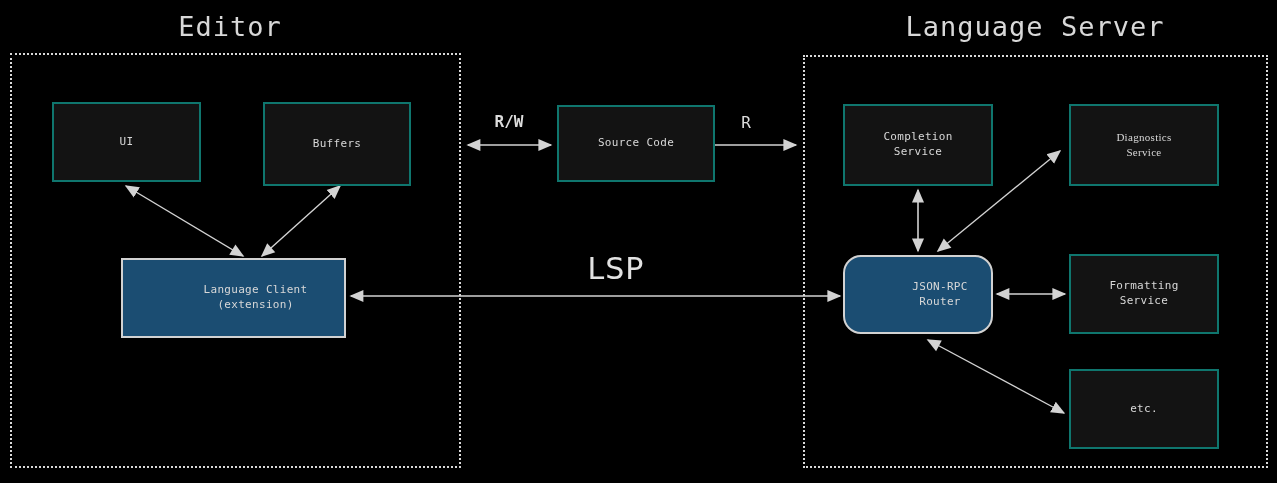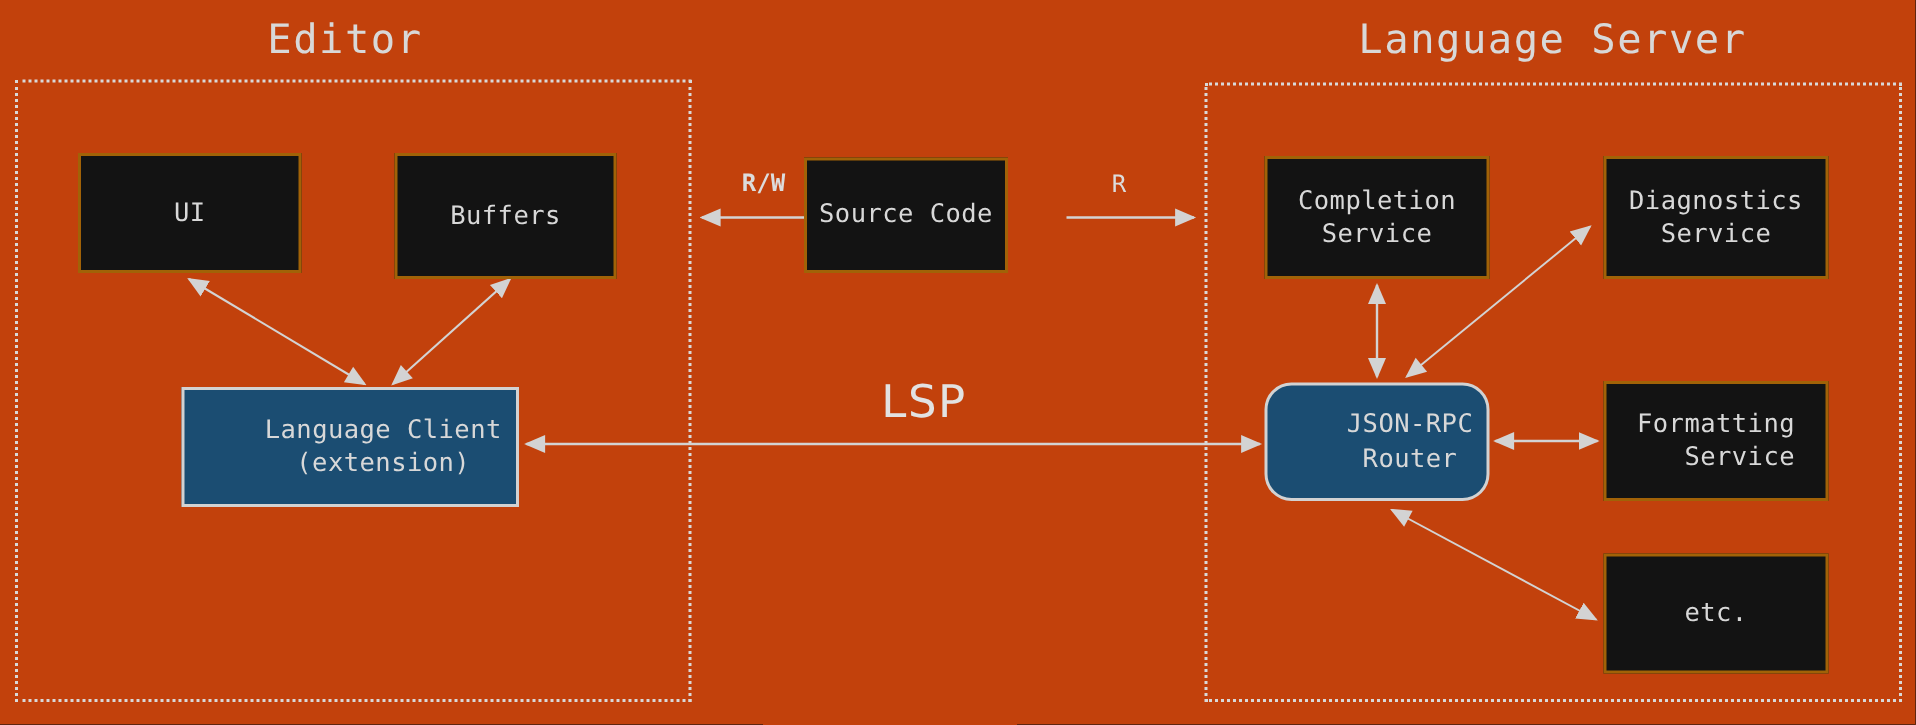--- a/index.html
+++ b/index.html
@@ -4,21 +4,21 @@
 <style>
   html, body {
     margin: 0;
     padding: 0;
     background: #131313;
   }
   #stage {
     position: relative;
     width: 1277px;
     height: 483px;
-    background: #c2410c;
+    background: #000000;
     overflow: hidden;
     font-family: "DejaVu Sans Mono", "Liberation Mono", monospace;
   }
   svg#wires {
     position: absolute;
     left: 0; top: 0;
     width: 1277px;
     height: 483px;
     pointer-events: none;
   }
@@ -34,29 +34,29 @@
   }
   .group-box {
     position: absolute;
     border: 2px dotted #d9d9d9;
     box-sizing: border-box;
     background: transparent;
   }
   .node {
     position: absolute;
     box-sizing: border-box;
-    border: 2px solid #a16207;
+    border: 2px solid #0f766e;
     background: #131313;
     color: #d8d8d8;
     display: flex;
     align-items: center;
     justify-content: center;
     text-align: center;
     font-family: "DejaVu Sans Mono", "Liberation Mono", monospace;
-    font-size: 17px;
+    font-size: 11px;
     line-height: 1.32;
     white-space: pre-line;
     letter-spacing: 0.3px;
   }
   .node.accent {
     background: #1b4d72;
     border-color: #d2d2d2;
     padding-left: 44px;
   }
   .edge-label {
@@ -124,29 +124,29 @@
   <div class="edge-label" style="left:746px; top:113px;">R</div>
   <div class="edge-label big" style="left:616px; top:251px;">LSP</div>
 
   <div class="node" style="left:52px; top:102px; width:149px; height:80px;">UI</div>
 
   <div class="node" style="left:263px; top:102px; width:148px; height:84px;">Buffers</div>
 
   <div class="node accent" style="left:121px; top:258px; width:225px; height:80px;">Language Client
 (extension)</div>
 
-  <div class="node" style="left:536px; top:105px; width:136px; height:77px;">Source Code</div>
+  <div class="node" style="left:557px; top:105px; width:158px; height:77px;">Source Code</div>
 
   <div class="node" style="left:843px; top:104px; width:150px; height:82px;">Completion
 Service</div>
 
-  <div class="node" style="left:1069px; top:104px; width:150px; height:82px;">Diagnostics
+  <div class="node" style="left:1069px; top:104px; width:150px; height:82px;font-family:Liberation Serif, serif;">Diagnostics
 Service</div>
 
   <div class="node accent" style="left:843px; top:255px; width:150px; height:79px;border-radius:18px;">JSON-RPC
 Router</div>
 
-  <div class="node" style="left:1069px; top:254px; width:150px; height:80px;text-align:right;">Formatting
+  <div class="node" style="left:1069px; top:254px; width:150px; height:80px;">Formatting
 Service</div>
 
   <div class="node" style="left:1069px; top:369px; width:150px; height:80px;">etc.</div>
 
 </div>
 
 </body></html>

